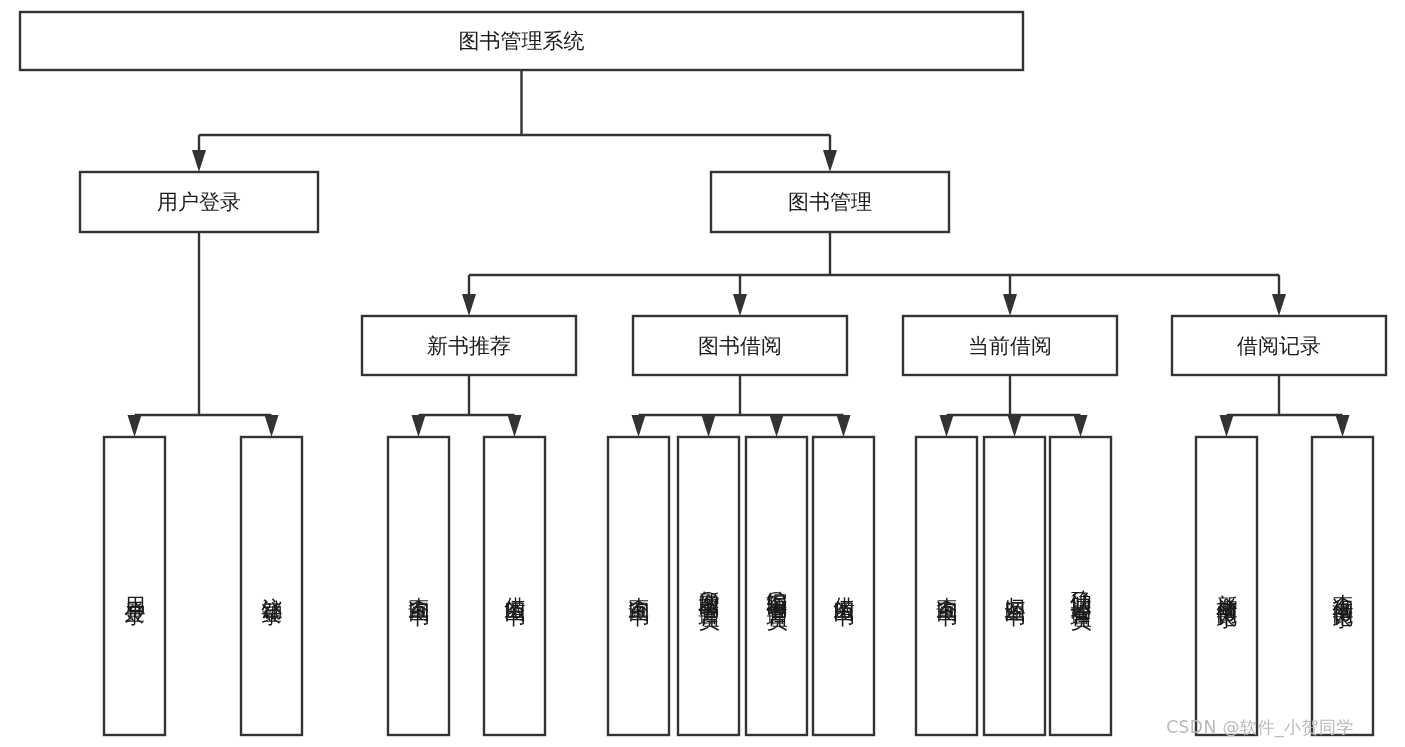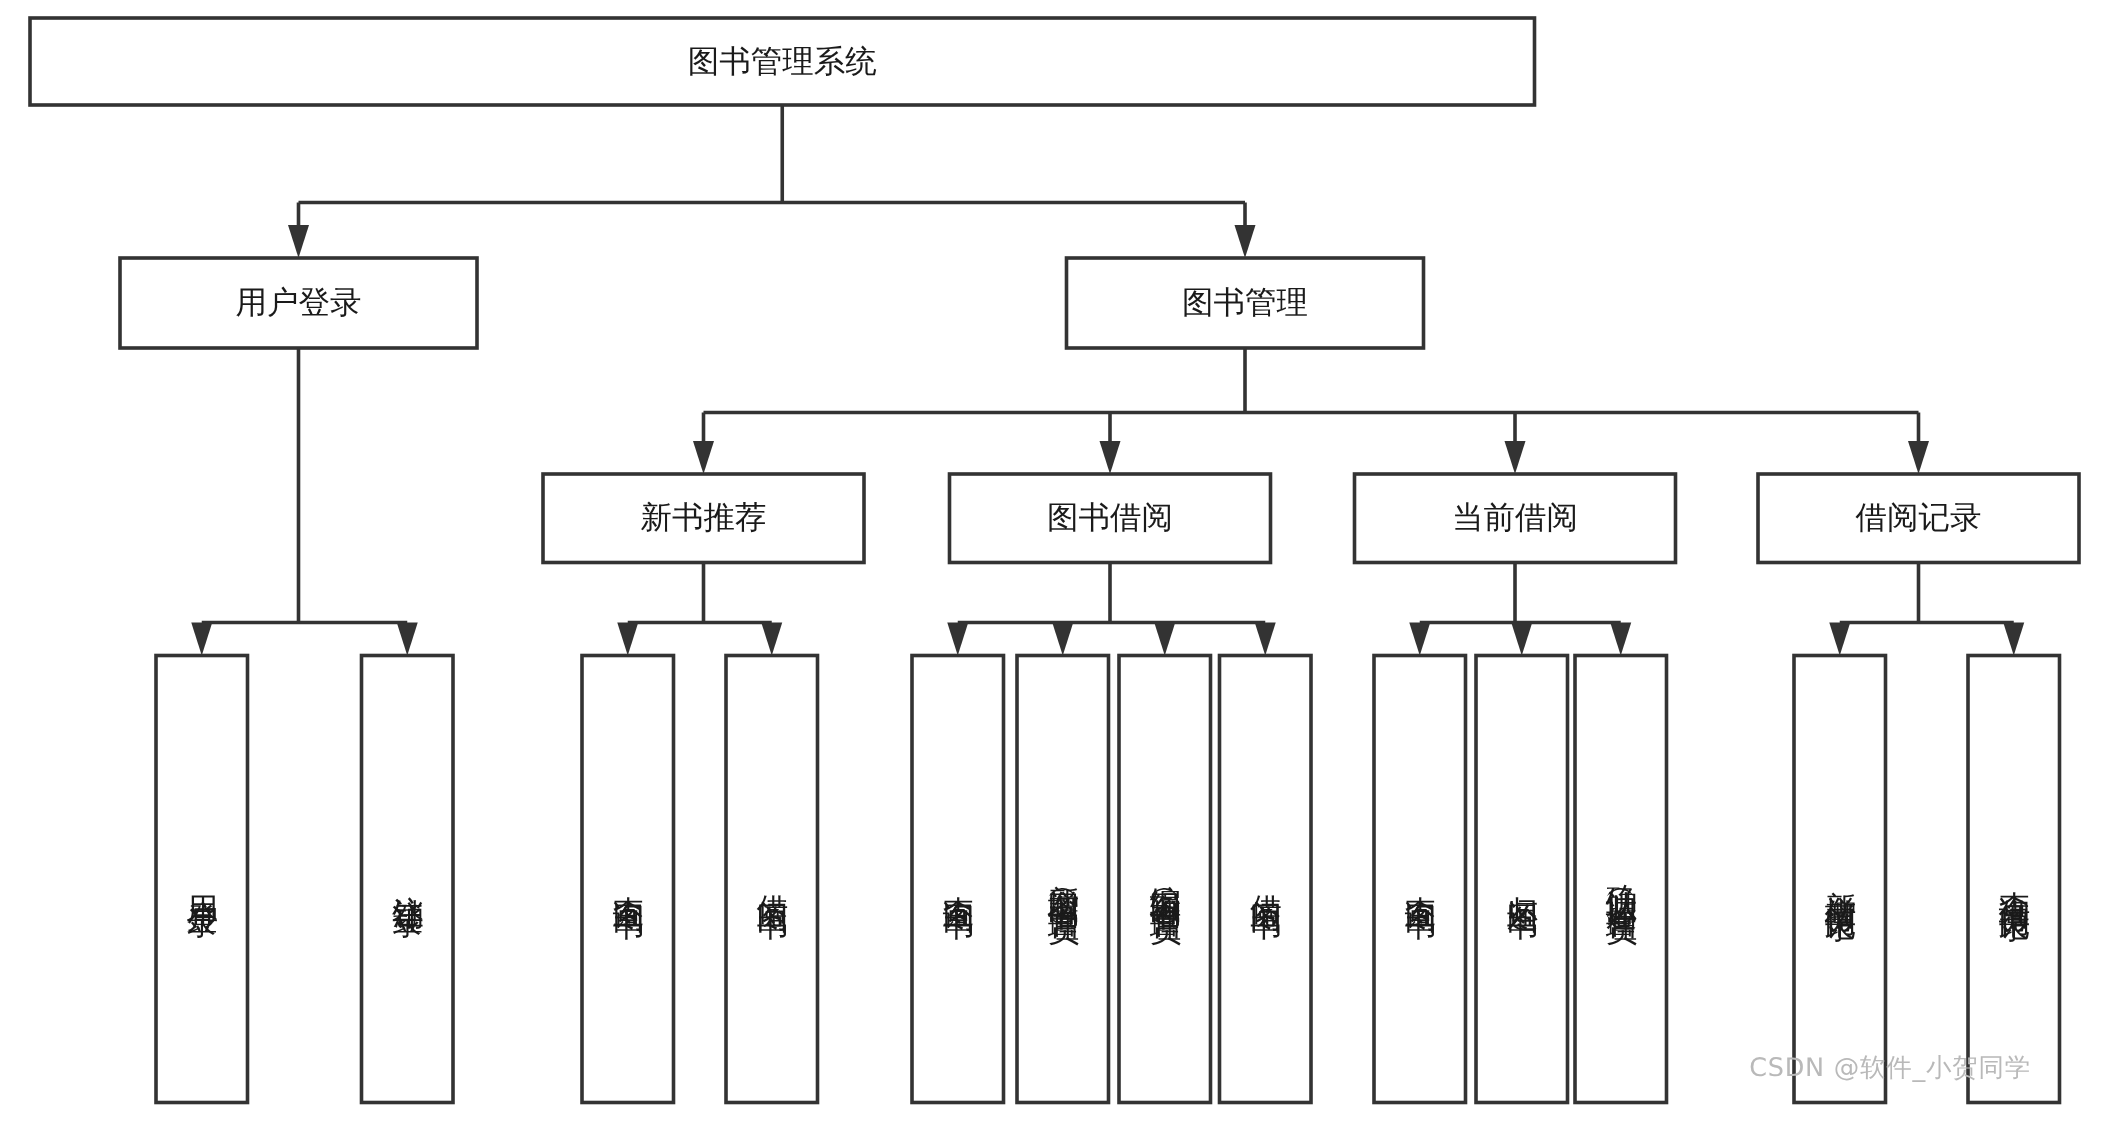--- a/index.html
+++ b/index.html
@@ -67,21 +67,21 @@
     font-family: "DejaVu Sans", "Liberation Sans", sans-serif;
     font-size: 21px;
     line-height: 1;
     letter-spacing: 3px;
     color: #1a1a1a;
     white-space: nowrap;
   }
   .watermark {
     position: absolute;
     right: 8px;
-    bottom: 24px;
+    bottom: 8px;
     font-family: "DejaVu Sans", "Liberation Sans", sans-serif;
     font-size: 17px;
     color: #b9b9b9;
     letter-spacing: 0.5px;
     white-space: nowrap;
   }
 </style>
 </head>
 <body>
 

